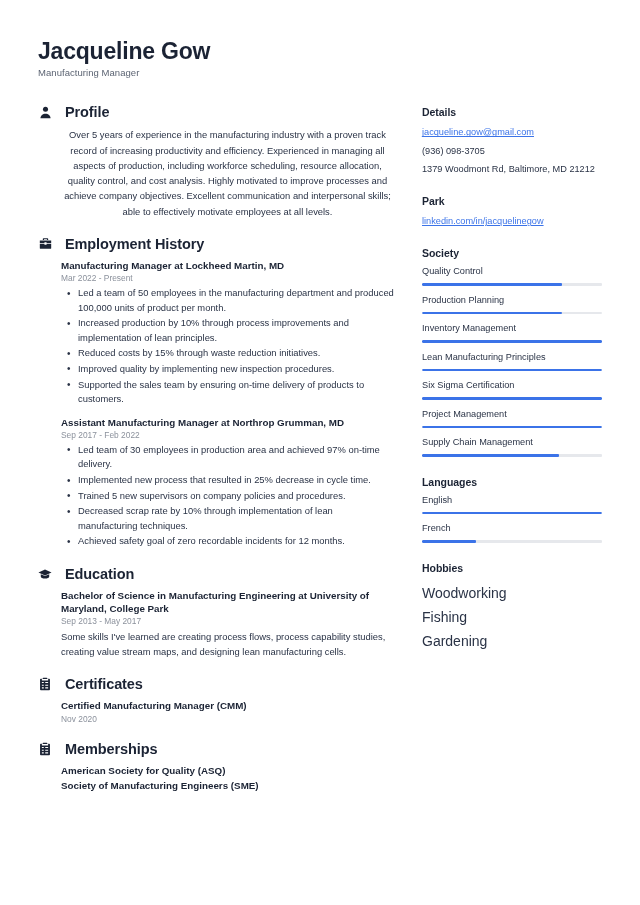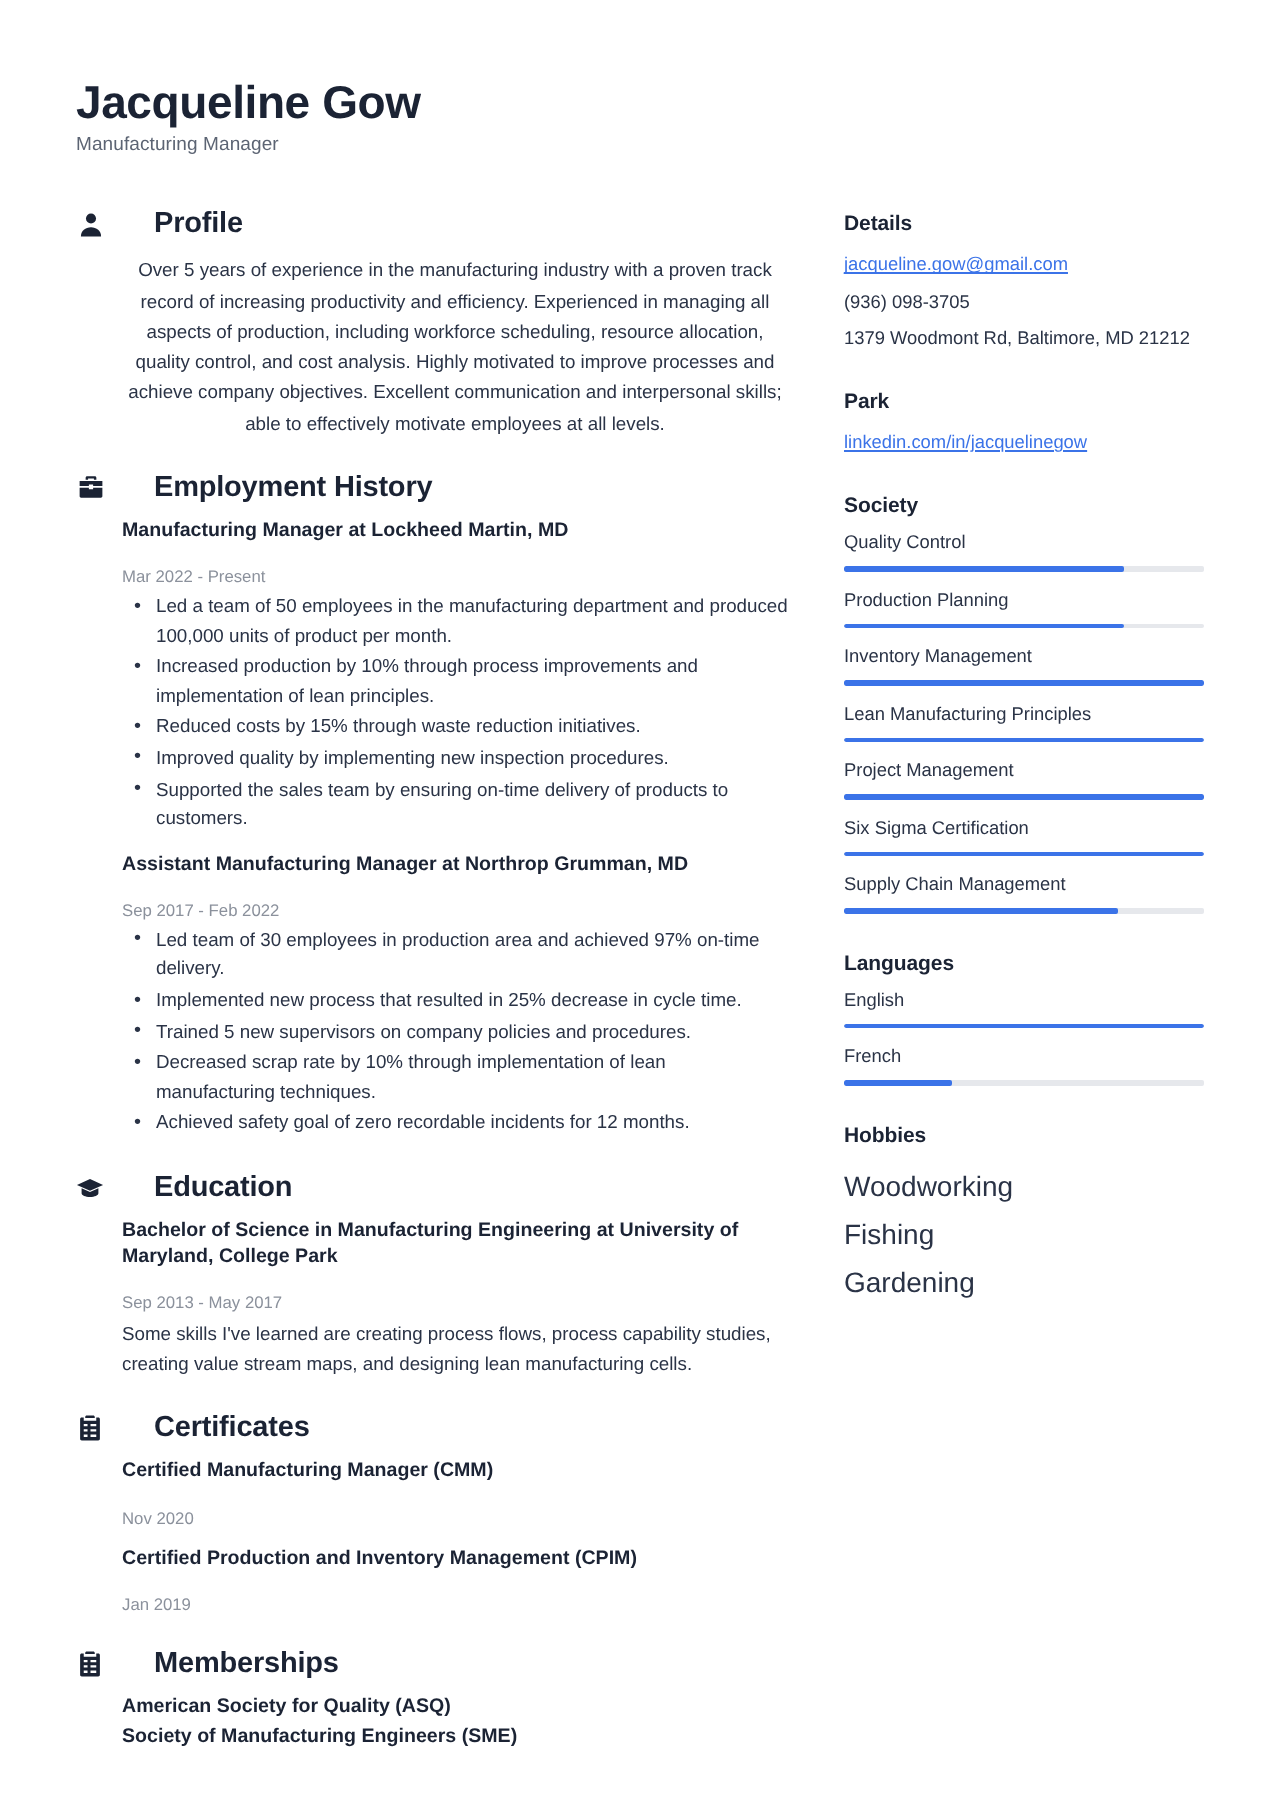--- a/index.html
+++ b/index.html
@@ -61,21 +61,21 @@
     padding-left: 12px;
     padding-top: 2px;
   }
 
   
   .section { margin-bottom: 17px; }
 
   .section-head {
     display: flex;
     align-items: center;
-    gap: 25px;
+    gap: 13px;
     margin-bottom: 7px;
   }
 
   .section-icon {
     width: 14px;
     height: 15px;
     flex: 0 0 14px;
     display: flex;
     align-items: center;
     justify-content: center;
@@ -105,21 +105,21 @@
   .entry-title {
     font-size: 9.8px;
     font-weight: bold;
     color: #1b2334;
     line-height: 1.35;
   }
 
   .entry-date {
     font-size: 8.4px;
     color: #8b919c;
-    margin-top: 11px;
+    margin-top: 1px;
     margin-bottom: 3px;
   }
 
   .entry-desc {
     font-size: 9.4px;
     line-height: 1.6;
     color: #2a3346;
     margin-top: 1px;
   }
 
@@ -300,24 +300,20 @@
               <path d="M2 2.1h1.2v2h7.6v-2H12c.6 0 1 .4 1 1v12c0 .6-.4 1-1 1H2c-.6 0-1-.4-1-1v-12c0-.6.4-1 1-1zm1.2 5.3h2.3V6H3.2zm0 3.3h2.3V9.3H3.2zm0 3.2h2.3v-1.4H3.2zM7.3 7.4h3.5V6H7.3zm0 3.3h3.5V9.3H7.3zm0 3.2h3.5v-1.4H7.3z"></path>
             </svg>
           </span>
           <span class="section-title">Certificates</span>
         </div>
         <div class="section-body">
           <div class="entry">
             <div class="entry-title">Certified Manufacturing Manager (CMM)</div>
             <div class="entry-date">Nov 2020</div>
           </div>
-          <div class="entry">
-            <div class="entry-title">Certified Production and Inventory Management (CPIM)</div>
-            <div class="entry-date">Jan 2019</div>
-          </div>
         </div>
       </div>
 
       <div class="section">
         <div class="section-head">
           <span class="section-icon">
             <svg width="12" height="14" viewBox="0 0 14 17" fill="currentColor">
               <path d="M5 .9h4c.5 0 .9.4.9.9v.6H4.1v-.6c0-.5.4-.9.9-.9z"></path>
               <path d="M2 2.1h1.2v2h7.6v-2H12c.6 0 1 .4 1 1v12c0 .6-.4 1-1 1H2c-.6 0-1-.4-1-1v-12c0-.6.4-1 1-1zm1.2 5.3h2.3V6H3.2zm0 3.3h2.3V9.3H3.2zm0 3.2h2.3v-1.4H3.2zM7.3 7.4h3.5V6H7.3zm0 3.3h3.5V9.3H7.3zm0 3.2h3.5v-1.4H7.3z"></path>
             </svg>
@@ -375,28 +371,28 @@
         </div>
 
         <div class="meter-item">
           <div class="meter-label">Lean Manufacturing Principles</div>
           <div class="meter-track">
             <div class="meter-fill" style="width: 100%; background: rgb(59, 115, 232);"></div>
           </div>
         </div>
 
         <div class="meter-item">
+          <div class="meter-label">Six Sigma Certification</div>
+          <div class="meter-track">
+            <div class="meter-fill" style="width: 100%; background: rgb(59, 115, 232);"></div>
+          </div>
+        </div>
+
+        <div class="meter-item">
           <div class="meter-label">Project Management</div>
-          <div class="meter-track">
-            <div class="meter-fill" style="width: 100%; background: rgb(59, 115, 232);"></div>
-          </div>
-        </div>
-
-        <div class="meter-item">
-          <div class="meter-label">Six Sigma Certification</div>
           <div class="meter-track">
             <div class="meter-fill" style="width: 100%; background: rgb(59, 115, 232);"></div>
           </div>
         </div>
 
         <div class="meter-item">
           <div class="meter-label">Supply Chain Management</div>
           <div class="meter-track">
             <div class="meter-fill" style="width: 76%; background: rgb(59, 115, 232);"></div>
           </div>

